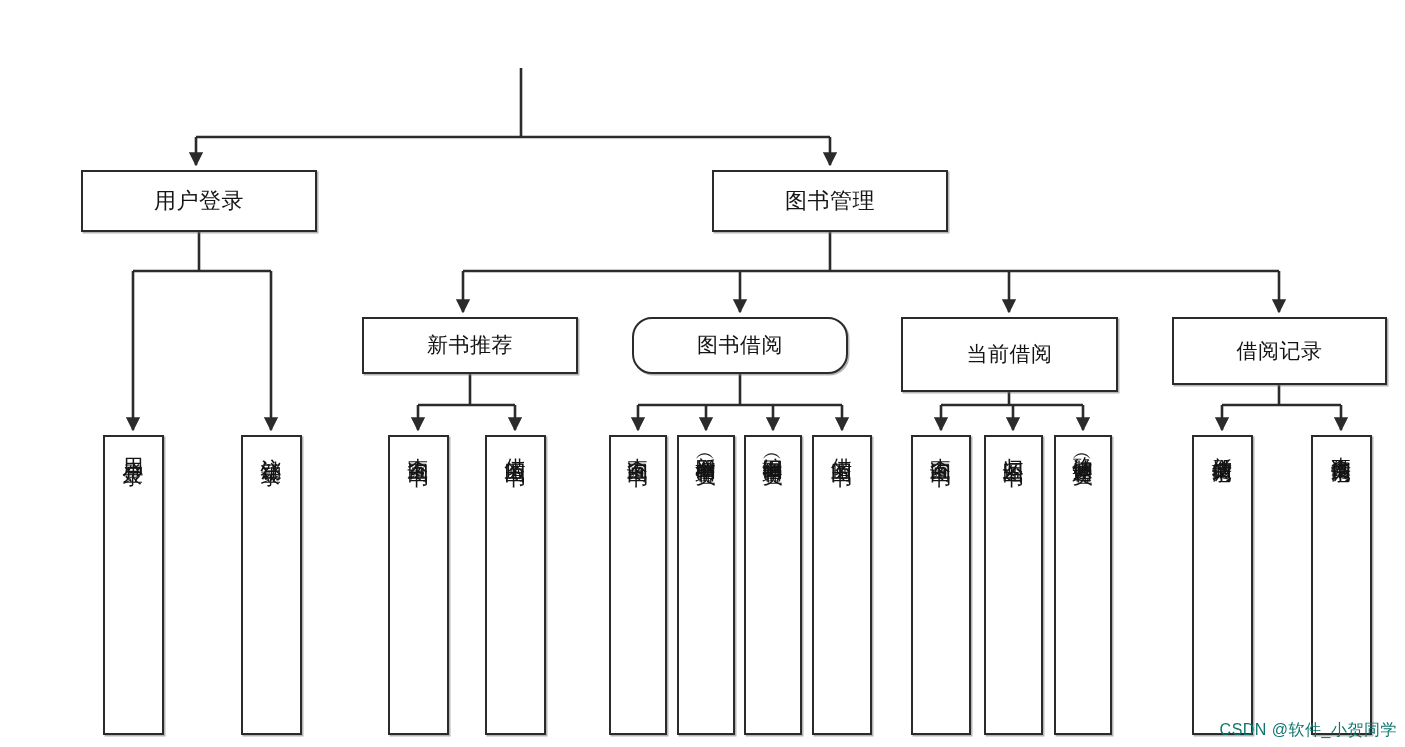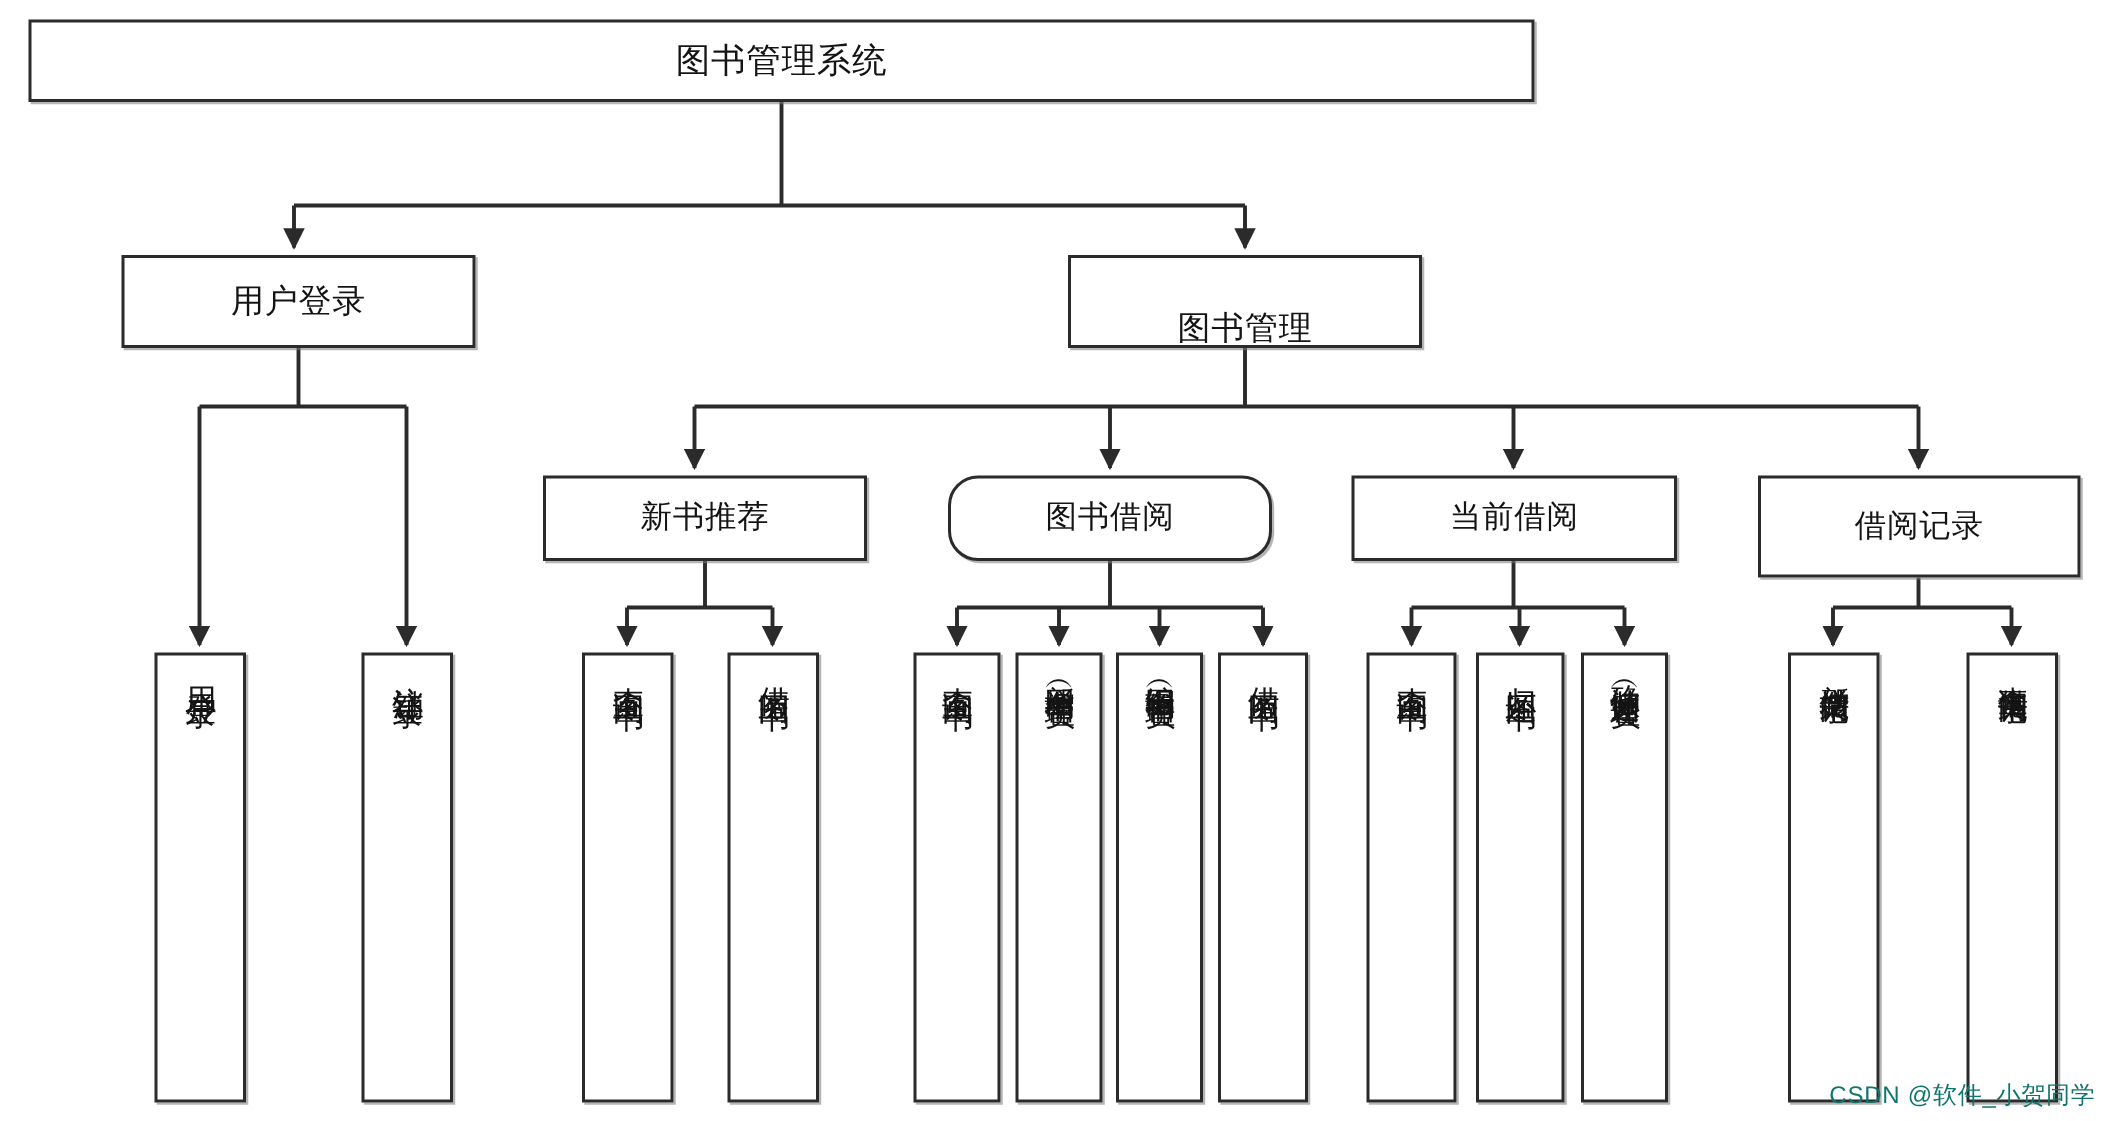--- a/index.html
+++ b/index.html
@@ -123,38 +123,35 @@
       <path d="M 1013 405 L 1013 430" marker-end="url(#arrow)"></path>
       <path d="M 1083 405 L 1083 430" marker-end="url(#arrow)"></path>
 
       <path d="M 1279 374 L 1279 405"></path>
       <path d="M 1222 405 L 1341 405"></path>
       <path d="M 1222 405 L 1222 430" marker-end="url(#arrow)"></path>
       <path d="M 1341 405 L 1341 430" marker-end="url(#arrow)"></path>
     </g>
   </svg>
 
-  <div class="node root" style="left: 19px; top: 13px; width: 1004px; height: 55px;">
-    <span class="label">图书管理系统</span>
-  </div>
 
   <div class="node level2" style="left: 81px; top: 170px; width: 236px; height: 62px;">
     <span class="label">用户登录</span>
   </div>
-  <div class="node level2" style="left: 712px; top: 170px; width: 236px; height: 62px; align-items: flex-end;">
+  <div class="node level2" style="left: 712px; top: 170px; width: 236px; height: 62px;">
     <span class="label">图书管理</span>
   </div>
 
   <div class="node level3" style="left: 362px; top: 317px; width: 216px; height: 57px;">
     <span class="label">新书推荐</span>
   </div>
   <div class="node level3" style="left: 632px; top: 317px; width: 216px; height: 57px; border-radius: 20px;">
     <span class="label">图书借阅</span>
   </div>
-  <div class="node level3" style="left: 901px; top: 317px; width: 217px; height: 57px;">
+  <div class="node level3" style="left: 901px; top: 317px; width: 217px; height: 75px;">
     <span class="label">当前借阅</span>
   </div>
   <div class="node level3" style="left: 1172px; top: 317px; width: 215px; height: 68px;">
     <span class="label">借阅记录</span>
   </div>
 
   <div class="node leaf" style="left: 103px; top: 435px; width: 61px; height: 300px;">
     <span class="label">用户登录</span>
   </div>
   <div class="node leaf" style="left: 241px; top: 435px; width: 61px; height: 300px;">

